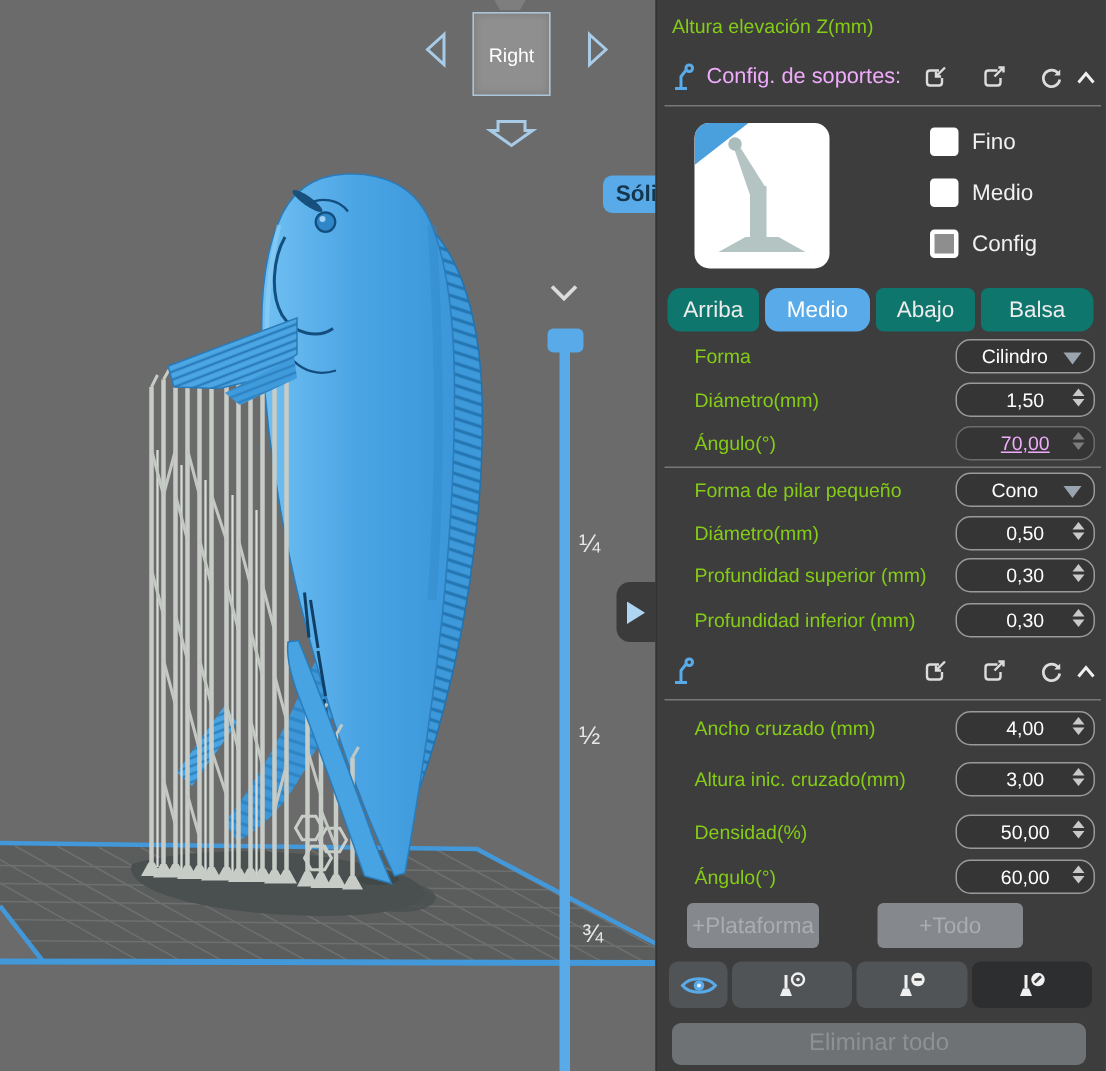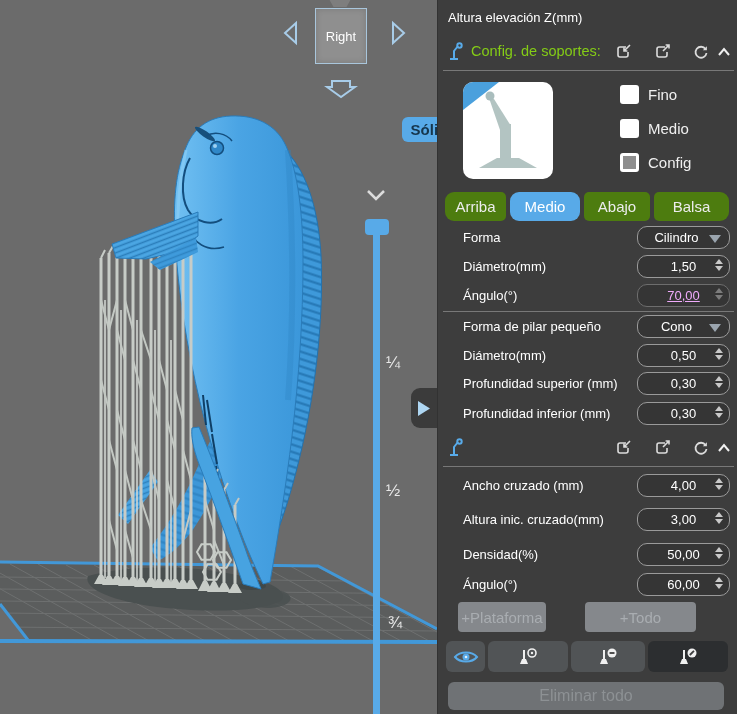--- a/index.html
+++ b/index.html
@@ -19,44 +19,44 @@
         justify-content:center;font-weight:bold;margin-left:44px;}
   .slider-chevron{position:absolute;left:366px;top:189px;}
   .slider-handle{position:absolute;left:365px;top:219px;width:24px;height:16px;background:#58aae8;border-radius:4px;}
   .slider-track{position:absolute;left:373px;top:227px;width:7px;height:487px;background:#58aae8;}
   .frac{position:absolute;color:#e8e8e8;font-size:17px;}
   .frac1{left:386px;top:353px;} .frac2{left:386px;top:481px;} .frac3{left:388px;top:613px;}
   .panel-toggle{position:absolute;left:411px;top:388px;width:26px;height:40px;background:#3b3b3b;
         border-radius:9px 0 0 9px;display:flex;align-items:center;justify-content:center;}
   
   .panel{position:absolute;left:437px;top:0;width:300px;height:714px;background:#3d3d3d;border-left:1px solid #323232;box-sizing:border-box;}
-  .lbl{position:absolute;color:#ffffff;font-size:13px;line-height:24px;left:25px;white-space:nowrap;}
+  .lbl{position:absolute;color:#84cc16;font-size:13px;line-height:24px;left:25px;white-space:nowrap;}
   .ctl{position:absolute;left:199px;width:93px;height:23px;border:1px solid #9a9a9a;border-radius:10px;
        background:#353535;color:#fff;font-size:13px;display:flex;align-items:center;justify-content:center;box-sizing:border-box;}
   .ctl .val{flex:1;text-align:center;}
   .ctl.disabled{border-color:#6d6d6d;color:#f0abfc;text-decoration:underline;}
   .spin-arrows{position:absolute;right:6px;top:3px;display:flex;flex-direction:column;gap:2px;}
   .tri-up{width:0;height:0;border-left:4px solid transparent;border-right:4px solid transparent;border-bottom:5px solid #c9c9c9;}
   .tri-down{width:0;height:0;border-left:4px solid transparent;border-right:4px solid transparent;border-top:5px solid #c9c9c9;}
   .ctl.disabled .tri-up{border-bottom-color:#7c7c7c}.ctl.disabled .tri-down{border-top-color:#7c7c7c}
   .sel-arrow{position:absolute;right:8px;top:8px;width:0;height:0;border-left:6px solid transparent;
        border-right:6px solid transparent;border-top:8px solid #9aa4ae;}
   .divider{position:absolute;left:5px;right:3px;height:1px;background:#989898;opacity:.65;}
   .sec-header{position:absolute;left:0;right:0;height:28px;}
   .sec-header .ticon{position:absolute;left:8px;top:2px;}
-  .sec-title{position:absolute;left:33px;top:3px;color:#84cc16;font-size:14.5px;}
+  .sec-title{position:absolute;left:33px;top:3px;color:#f0abfc;font-size:14.5px;}
   .hicon{position:absolute;top:4px;}
   .thumb{position:absolute;left:25px;top:82px;width:90px;height:97px;background:#fff;border-radius:10px;overflow:hidden;}
   .cbrow{position:absolute;left:182px;height:21px;display:flex;align-items:center;gap:9px;}
   .cb{width:19px;height:19px;background:#fff;border-radius:3px;}
   .cb.partial{width:13px;height:13px;border:3px solid #fff;background:#8e8e8e;}
   .cb-label{color:#f0f0f0;font-size:15px;}
   .tabs{position:absolute;left:7px;top:192px;right:8px;height:29px;display:grid;
         grid-template-columns:61px 70px 66px 1fr;gap:4px;}
-  .tab{background:#4d7c0f;color:#ececec;font-size:15px;display:flex;align-items:center;justify-content:center;border-radius:5px;}
+  .tab{background:#0f766e;color:#ececec;font-size:15px;display:flex;align-items:center;justify-content:center;border-radius:5px;}
   .tab.first{border-radius:9px 5px 5px 9px;} .tab.last{border-radius:5px 9px 9px 5px;}
   .tab.active{background:#58aae8;color:#fff;border-radius:9px;}
   .gbtn{position:absolute;height:30px;background:#85888c;border-radius:4px;color:#a9adb1;
         font-size:15px;display:flex;align-items:center;justify-content:center;}
   .tgl{position:absolute;top:641px;height:31px;background:#515456;border-radius:6px;
         display:flex;align-items:center;justify-content:center;}
   .tgl.active{background:#2c2e30;}
   .del-btn{position:absolute;left:10px;top:682px;width:276px;height:28px;background:#6f7275;border-radius:6px;
         color:#8d9194;font-size:16px;display:flex;align-items:center;justify-content:center;}
 </style>
@@ -391,21 +391,21 @@
       <span class="val">60,00</span>
       <span class="spin-arrows">
           <span class="tri-up"></span>
           <span class="tri-down"></span>
         </span>
     </div>
 
     <div class="gbtn" style="top:602px;left:20px;width:88px">
       <span>+Plataforma</span>
     </div>
-    <div class="gbtn" style="top:602px;left:147px;width:111px">
+    <div class="gbtn" style="top:602px;left:147px;width:97px">
       <span>+Todo</span>
     </div>
 
     <div class="tgl" style="left:8px;width:39px">
       <svg width="26" height="18">
         <path d="M2,9 C7,3 19,3 24,9 C19,15 7,15 2,9 Z" fill="none" stroke="#58aae8" stroke-width="2"></path>
         <circle cx="13" cy="9" r="3.5" fill="#58aae8"></circle>
           <circle cx="13" cy="9" r="1.3" fill="#dff0fb"></circle>
       </svg>
     </div>

